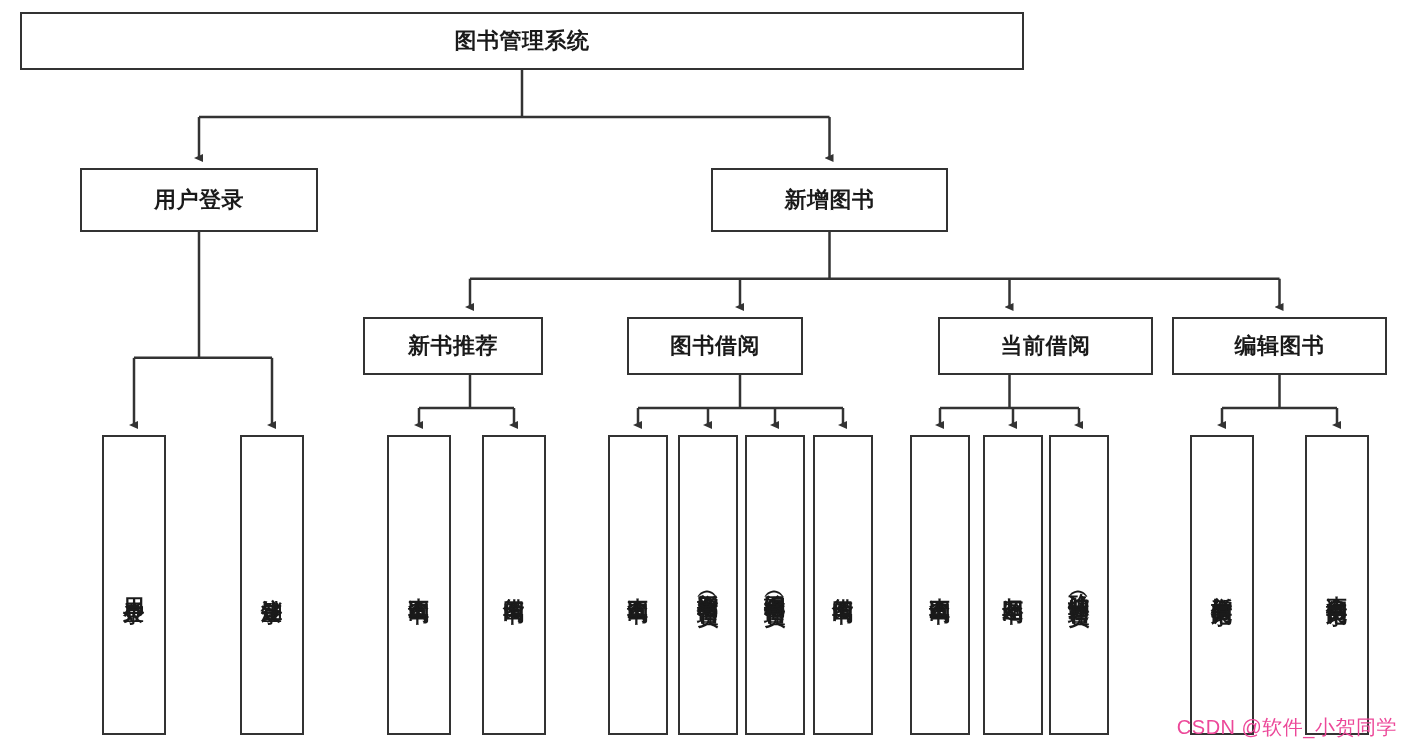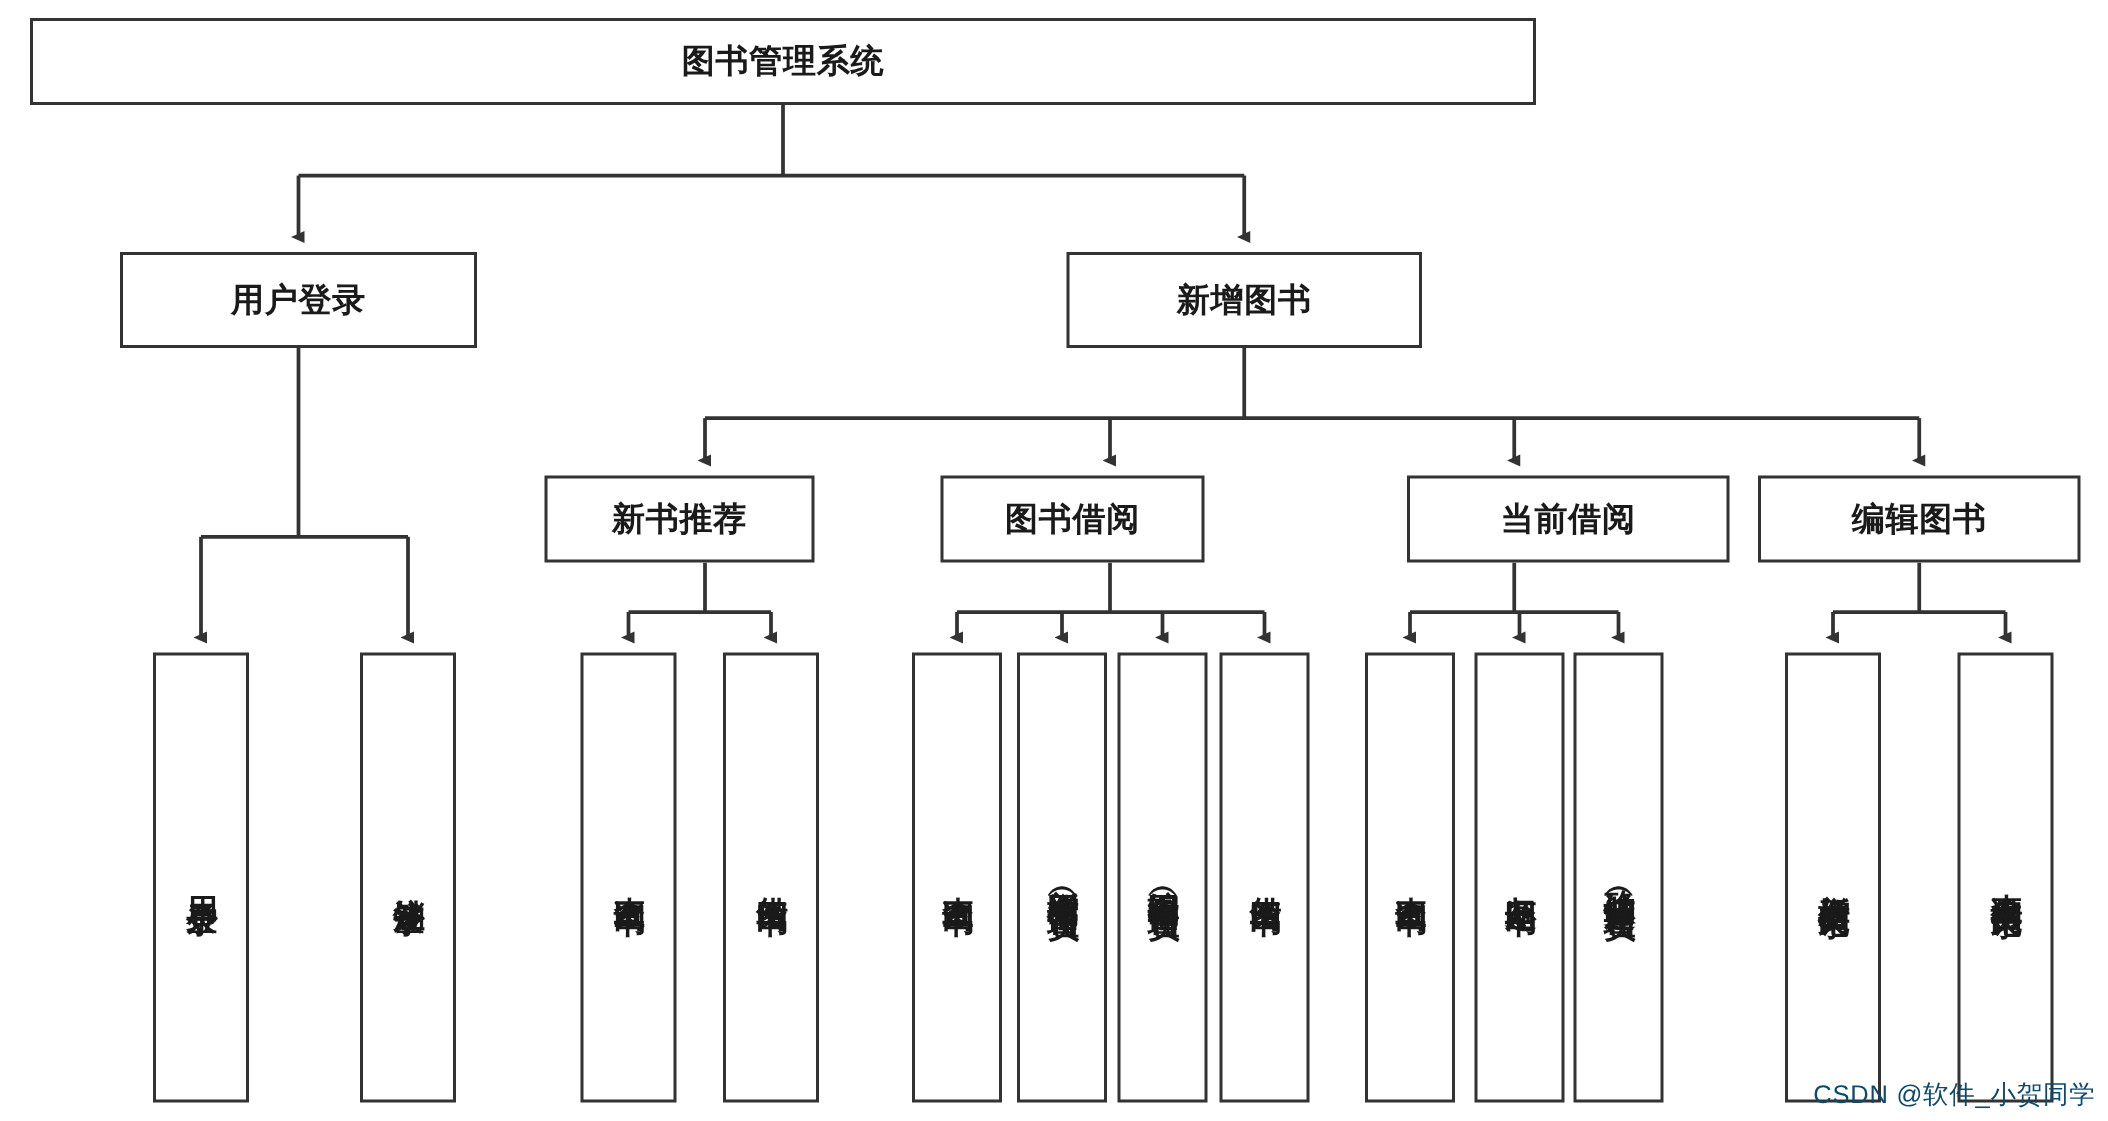--- a/index.html
+++ b/index.html
@@ -54,22 +54,22 @@
     text-orientation: upright;
     font-size: 21px;
     line-height: 1.12;
     letter-spacing: 2px;
     max-height: 282px;
   }
   #watermark {
     position: absolute;
     right: 8px;
     bottom: 6px;
-    font-size: 17px;
-    color: #0c4a6e;
+    font-size: 20px;
+    color: #ec4899;
     white-space: nowrap;
     letter-spacing: 0.5px;
   }
 </style>
 </head>
 <body>
 
 <div id="canvas">
 
   <svg class="connectors" viewBox="0 0 1405 747" xmlns="http://www.w3.org/2000/svg">

